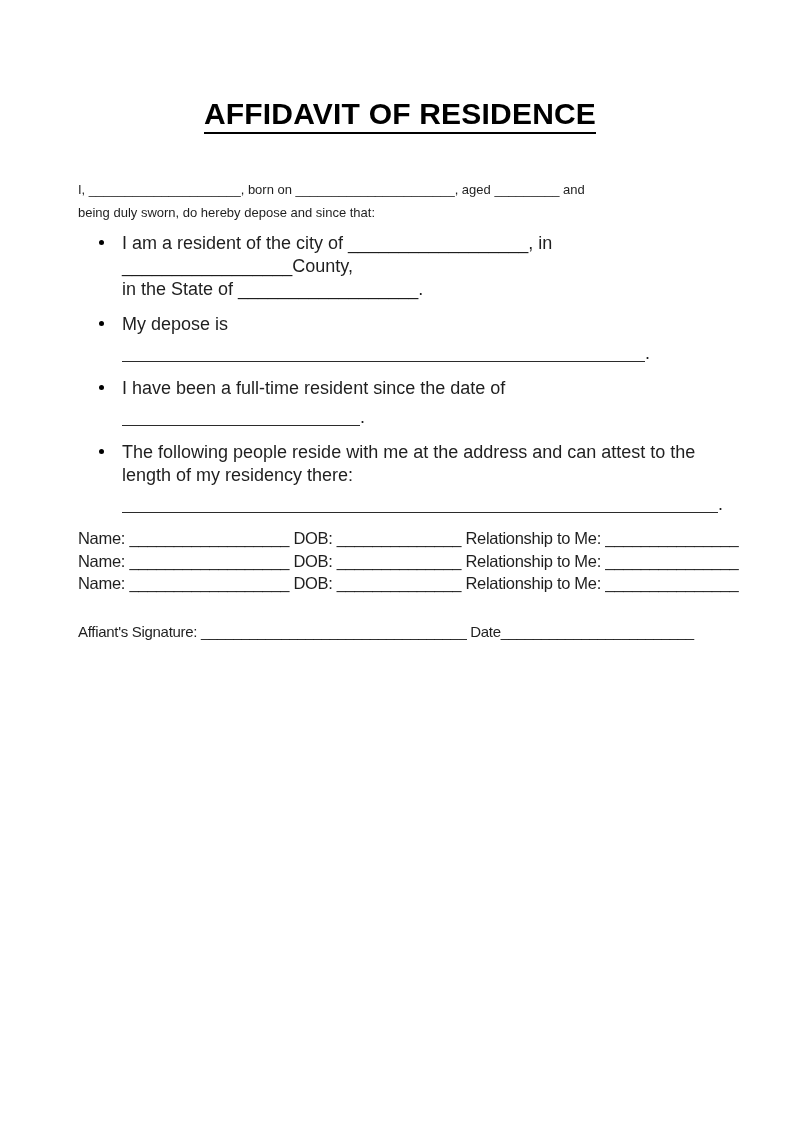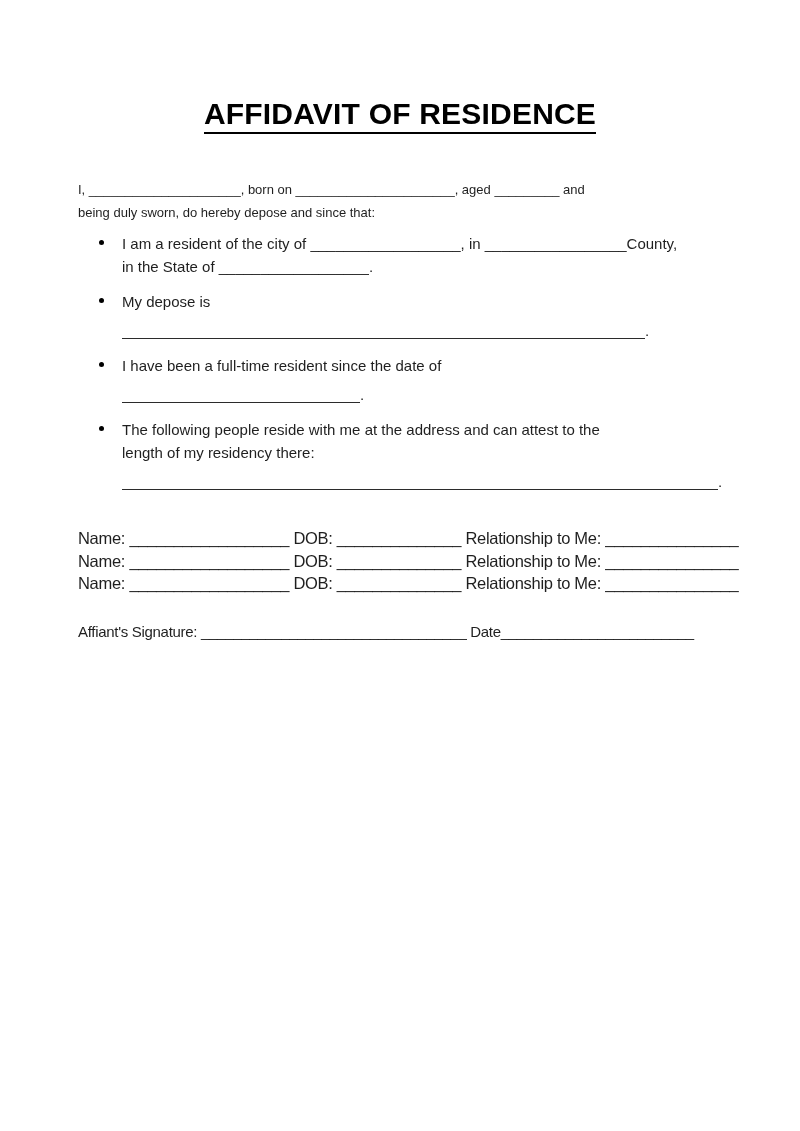--- a/index.html
+++ b/index.html
@@ -51,21 +51,21 @@
     margin-top: 14px;
   }
   .body-block .line2 { display: block; }
 
   
   .bullets {
     position: absolute;
     left: 70px;
     top: 232px;
     width: 660px;
-    font-size: 15px;
+    font-size: 18px;
     line-height: 23px;
     color: #1f1f1f;
   }
   .bullet-item {
     position: relative;
     padding-left: 52px;
     margin-bottom: 12px;
   }
   .bullet-item:last-child { margin-bottom: 4px; }
   .bullet-dot {

